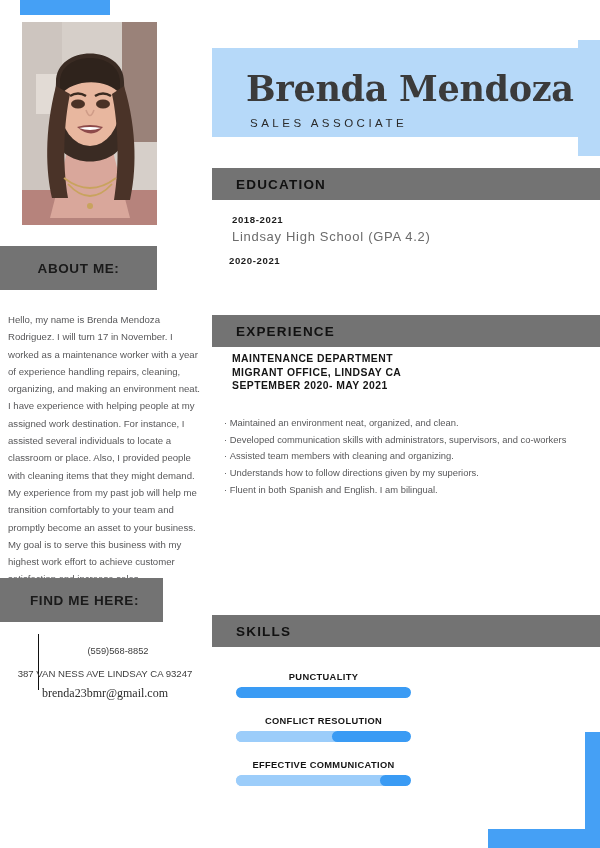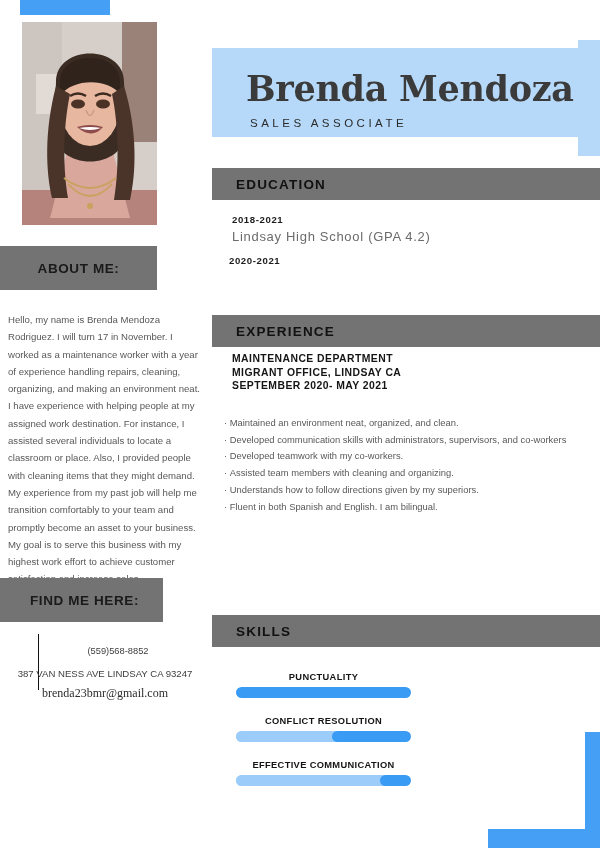--- a/index.html
+++ b/index.html
@@ -315,21 +315,20 @@
   <span class="sec-label">EXPERIENCE</span>
 </div>
 <div class="job-block">
   <div>MAINTENANCE DEPARTMENT</div>
   <div>MIGRANT OFFICE, LINDSAY CA</div>
   <div>SEPTEMBER 2020- MAY 2021</div>
 </div>
 <div class="bullets">
   <div class="bullet">Maintained an environment neat, organized, and clean.</div>
   <div class="bullet">Developed communication skills with administrators, supervisors, and co-workers</div>
-  <div class="bullet">Developed teamwork with my co-workers.</div>
   <div class="bullet">Assisted team members with cleaning and organizing.</div>
   <div class="bullet">Understands how to follow directions given by my superiors.</div>
   <div class="bullet">Fluent in both Spanish and English. I am bilingual.</div>
 </div>
 
 <div class="sec-banner" id="skills-banner">
   <span class="sec-label">SKILLS</span>
 </div>
 <div class="skills">
   <div class="skill">

